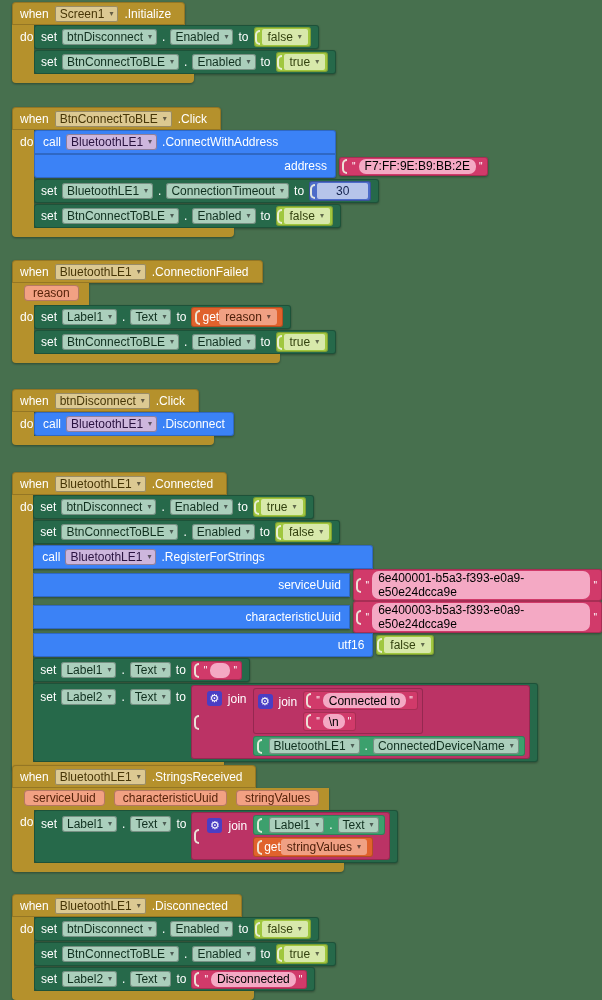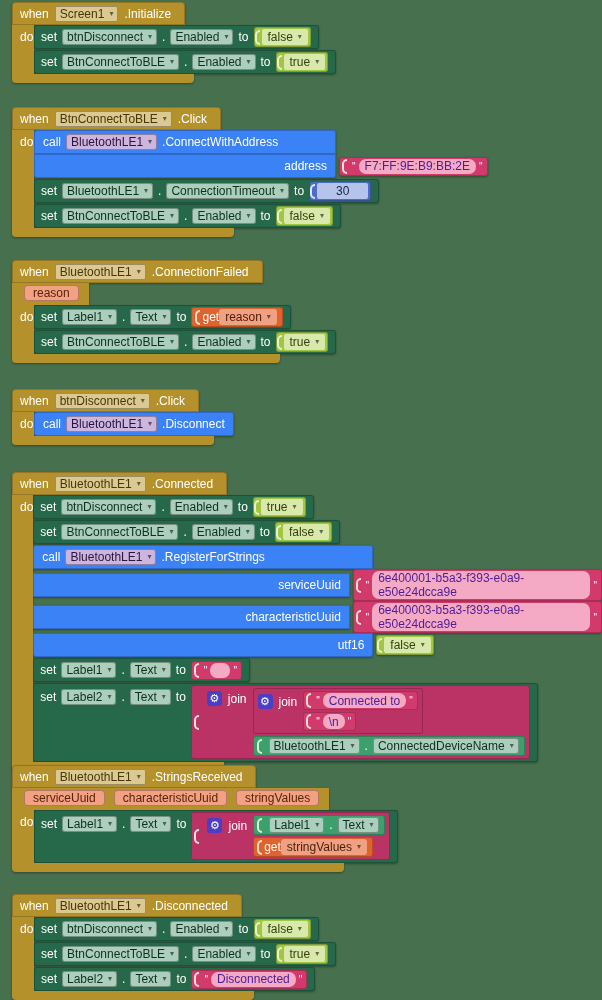--- a/index.html
+++ b/index.html
@@ -36,21 +36,21 @@
   .vlogic{background:#a0c73f;border-radius:3px;padding:2px 3px;display:inline-flex;
     align-items:center;box-shadow:inset 0 0 0 1px rgba(0,0,0,.2);}
   .vlogic .inner{background:#d8e9ab;border-radius:2px;padding:0 6px;color:#33420f;
     display:inline-flex;align-items:center;gap:5px;min-height:16px;}
   .vnum{background:#4d6cc9;border-radius:3px;padding:2px 3px;display:inline-flex;
     align-items:center;box-shadow:inset 0 0 0 1px rgba(0,0,0,.25);}
   .vnum .inner{background:#b6c4ea;border-radius:2px;padding:0 19px;color:#14234f;
     min-height:16px;display:inline-flex;align-items:center;}
   .vstr{background:#d13a6a;border-radius:3px;padding:2px 5px;display:inline-flex;
     align-items:center;gap:3px;color:#fff;box-shadow:inset 0 0 0 1px rgba(0,0,0,.2);}
-  .vstr .sinner{background:#f4a9c4;border-radius:7px;padding:0 6px;color:#4c1d95;
+  .vstr .sinner{background:#f4a9c4;border-radius:7px;padding:0 6px;color:#000000;
     min-height:15px;min-width:8px;display:inline-flex;align-items:center;}
   .q{color:#fff;font-size:10px;}
   .vget{background:#e0622c;border-radius:3px;padding:2px 6px;display:inline-flex;
     align-items:center;color:#fff;box-shadow:inset 0 0 0 1px rgba(0,0,0,.2);}
   .vget .gpill{background:#f0a083;border-radius:3px;padding:0 6px;color:#4a1d08;
     display:inline-flex;gap:5px;align-items:center;min-height:16px;}
   .getter{background:#3ca06d;border-radius:3px;padding:2px 6px;display:inline-flex;gap:5px;
     align-items:center;color:#fff;box-shadow:inset 0 0 0 1px rgba(0,0,0,.2);}
   .callblk{display:flex;flex-direction:column;align-items:flex-start;}
   .crow{display:flex;align-items:center;column-gap:3px;}

